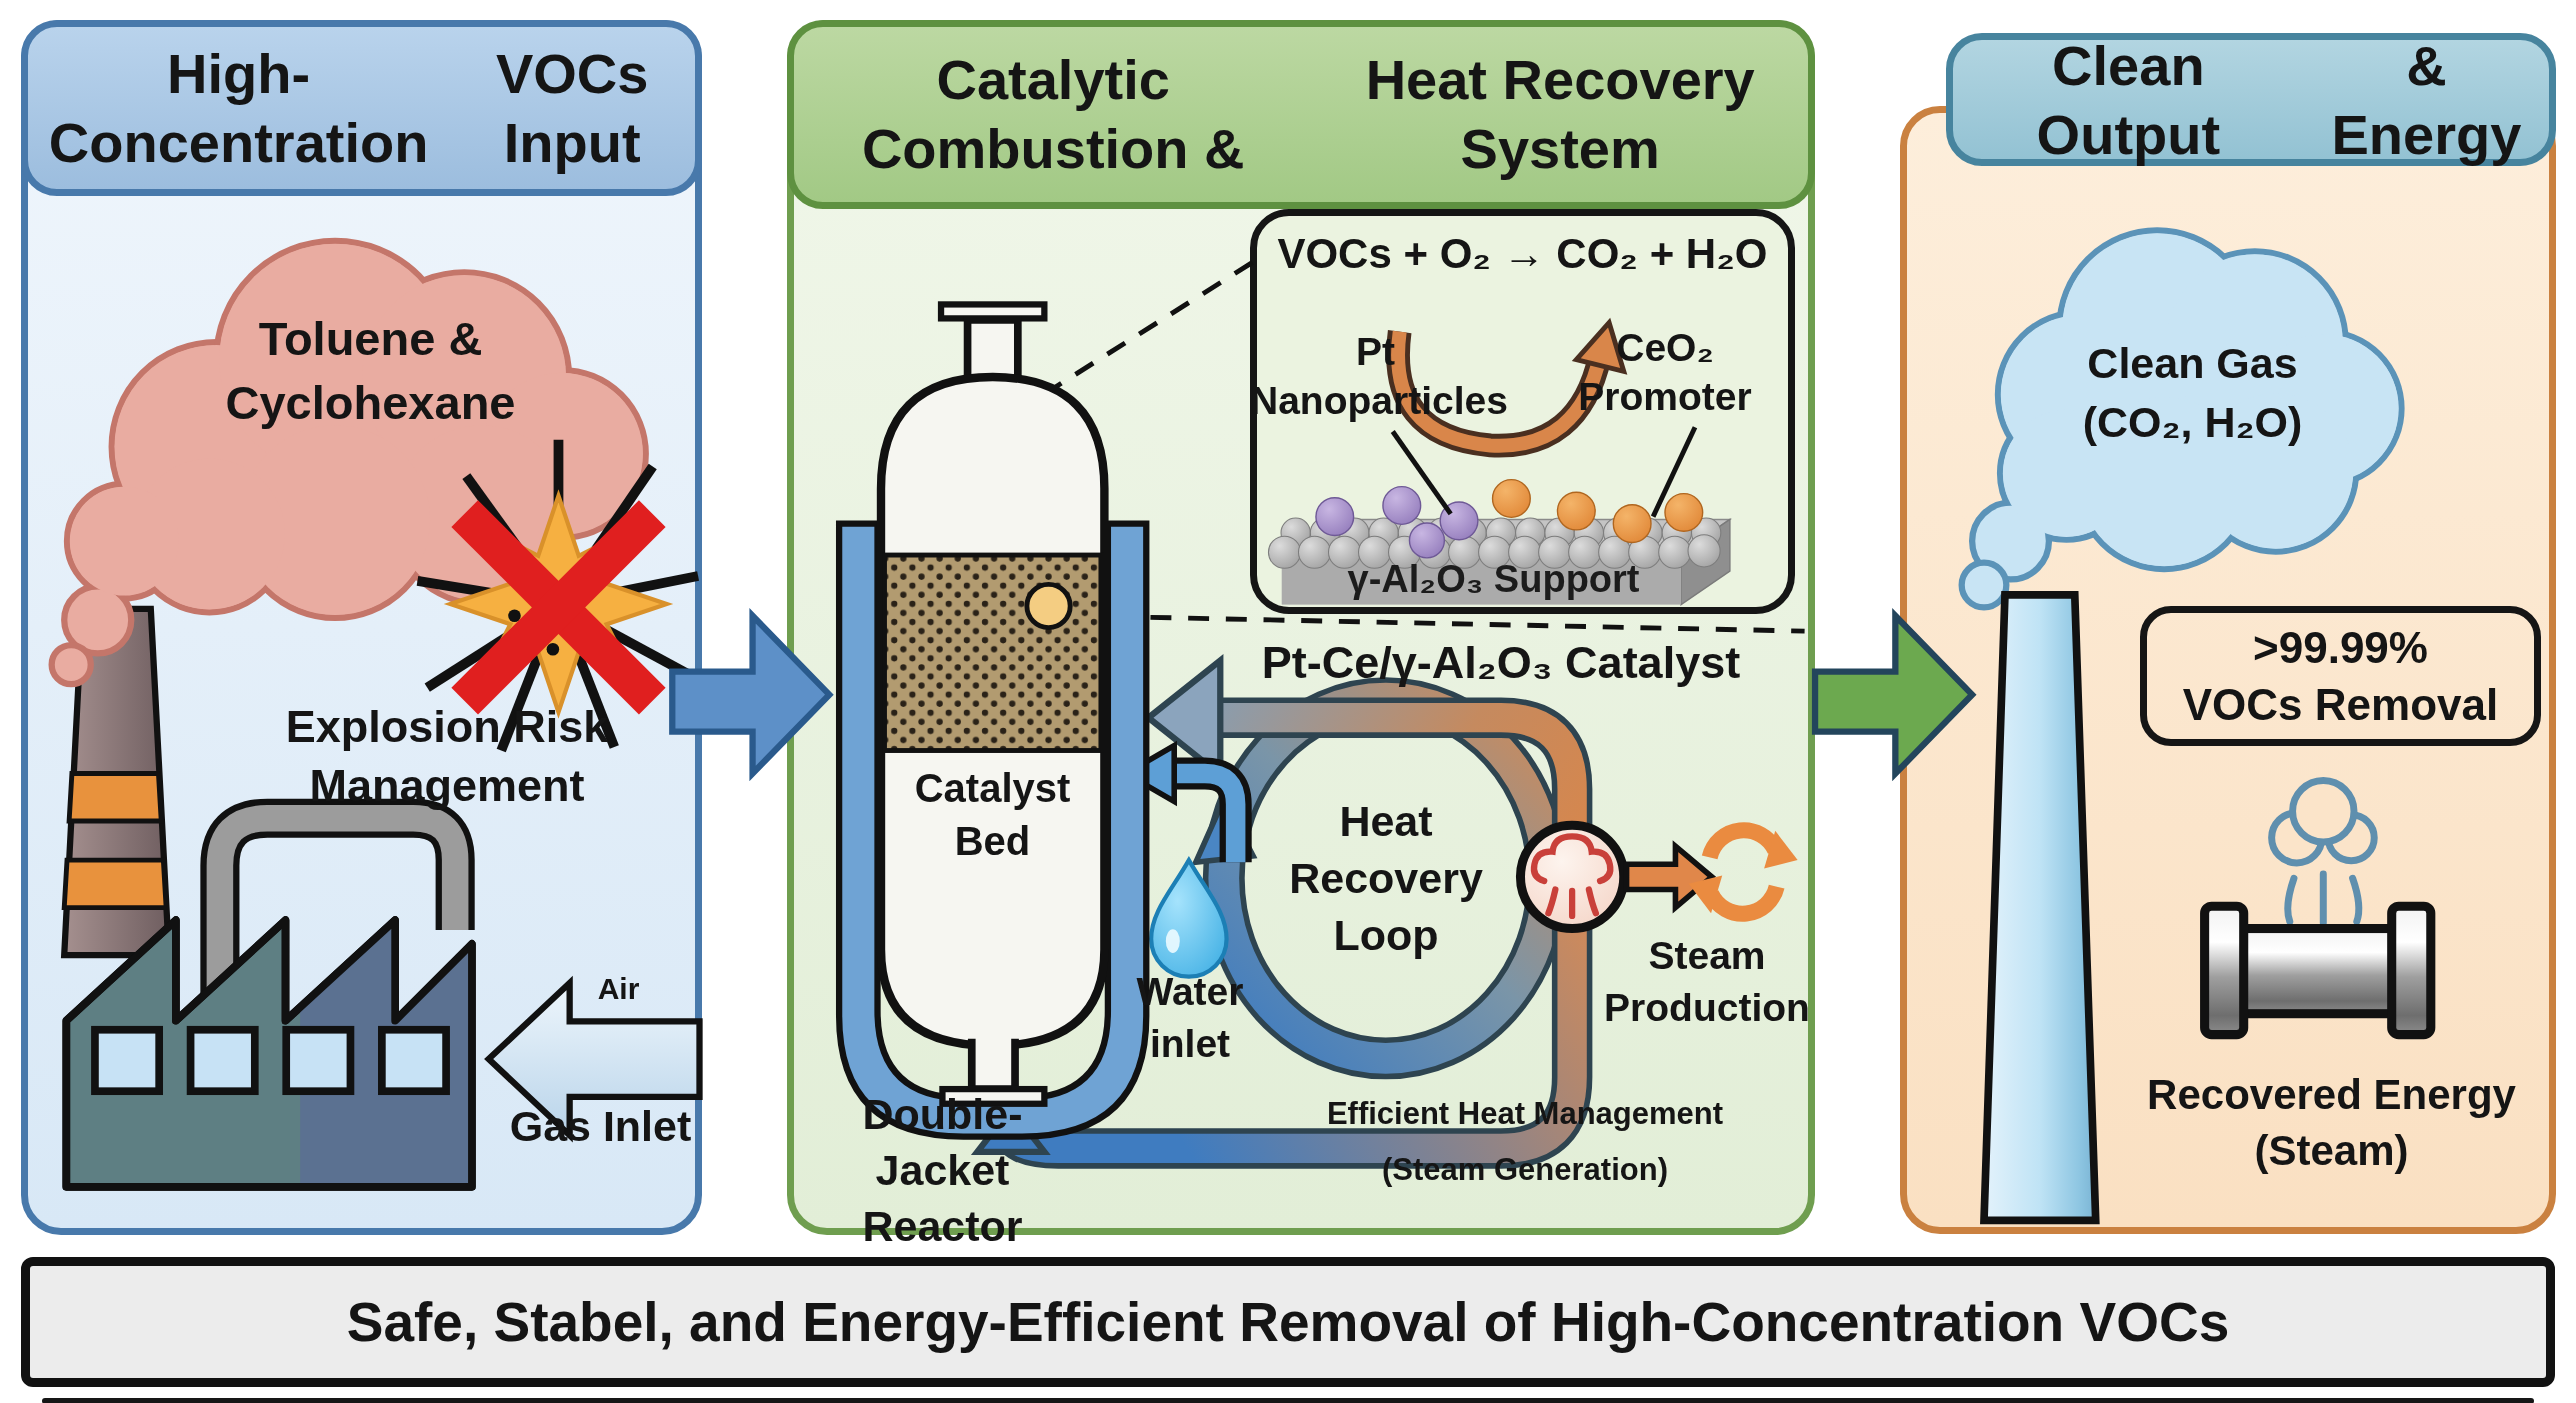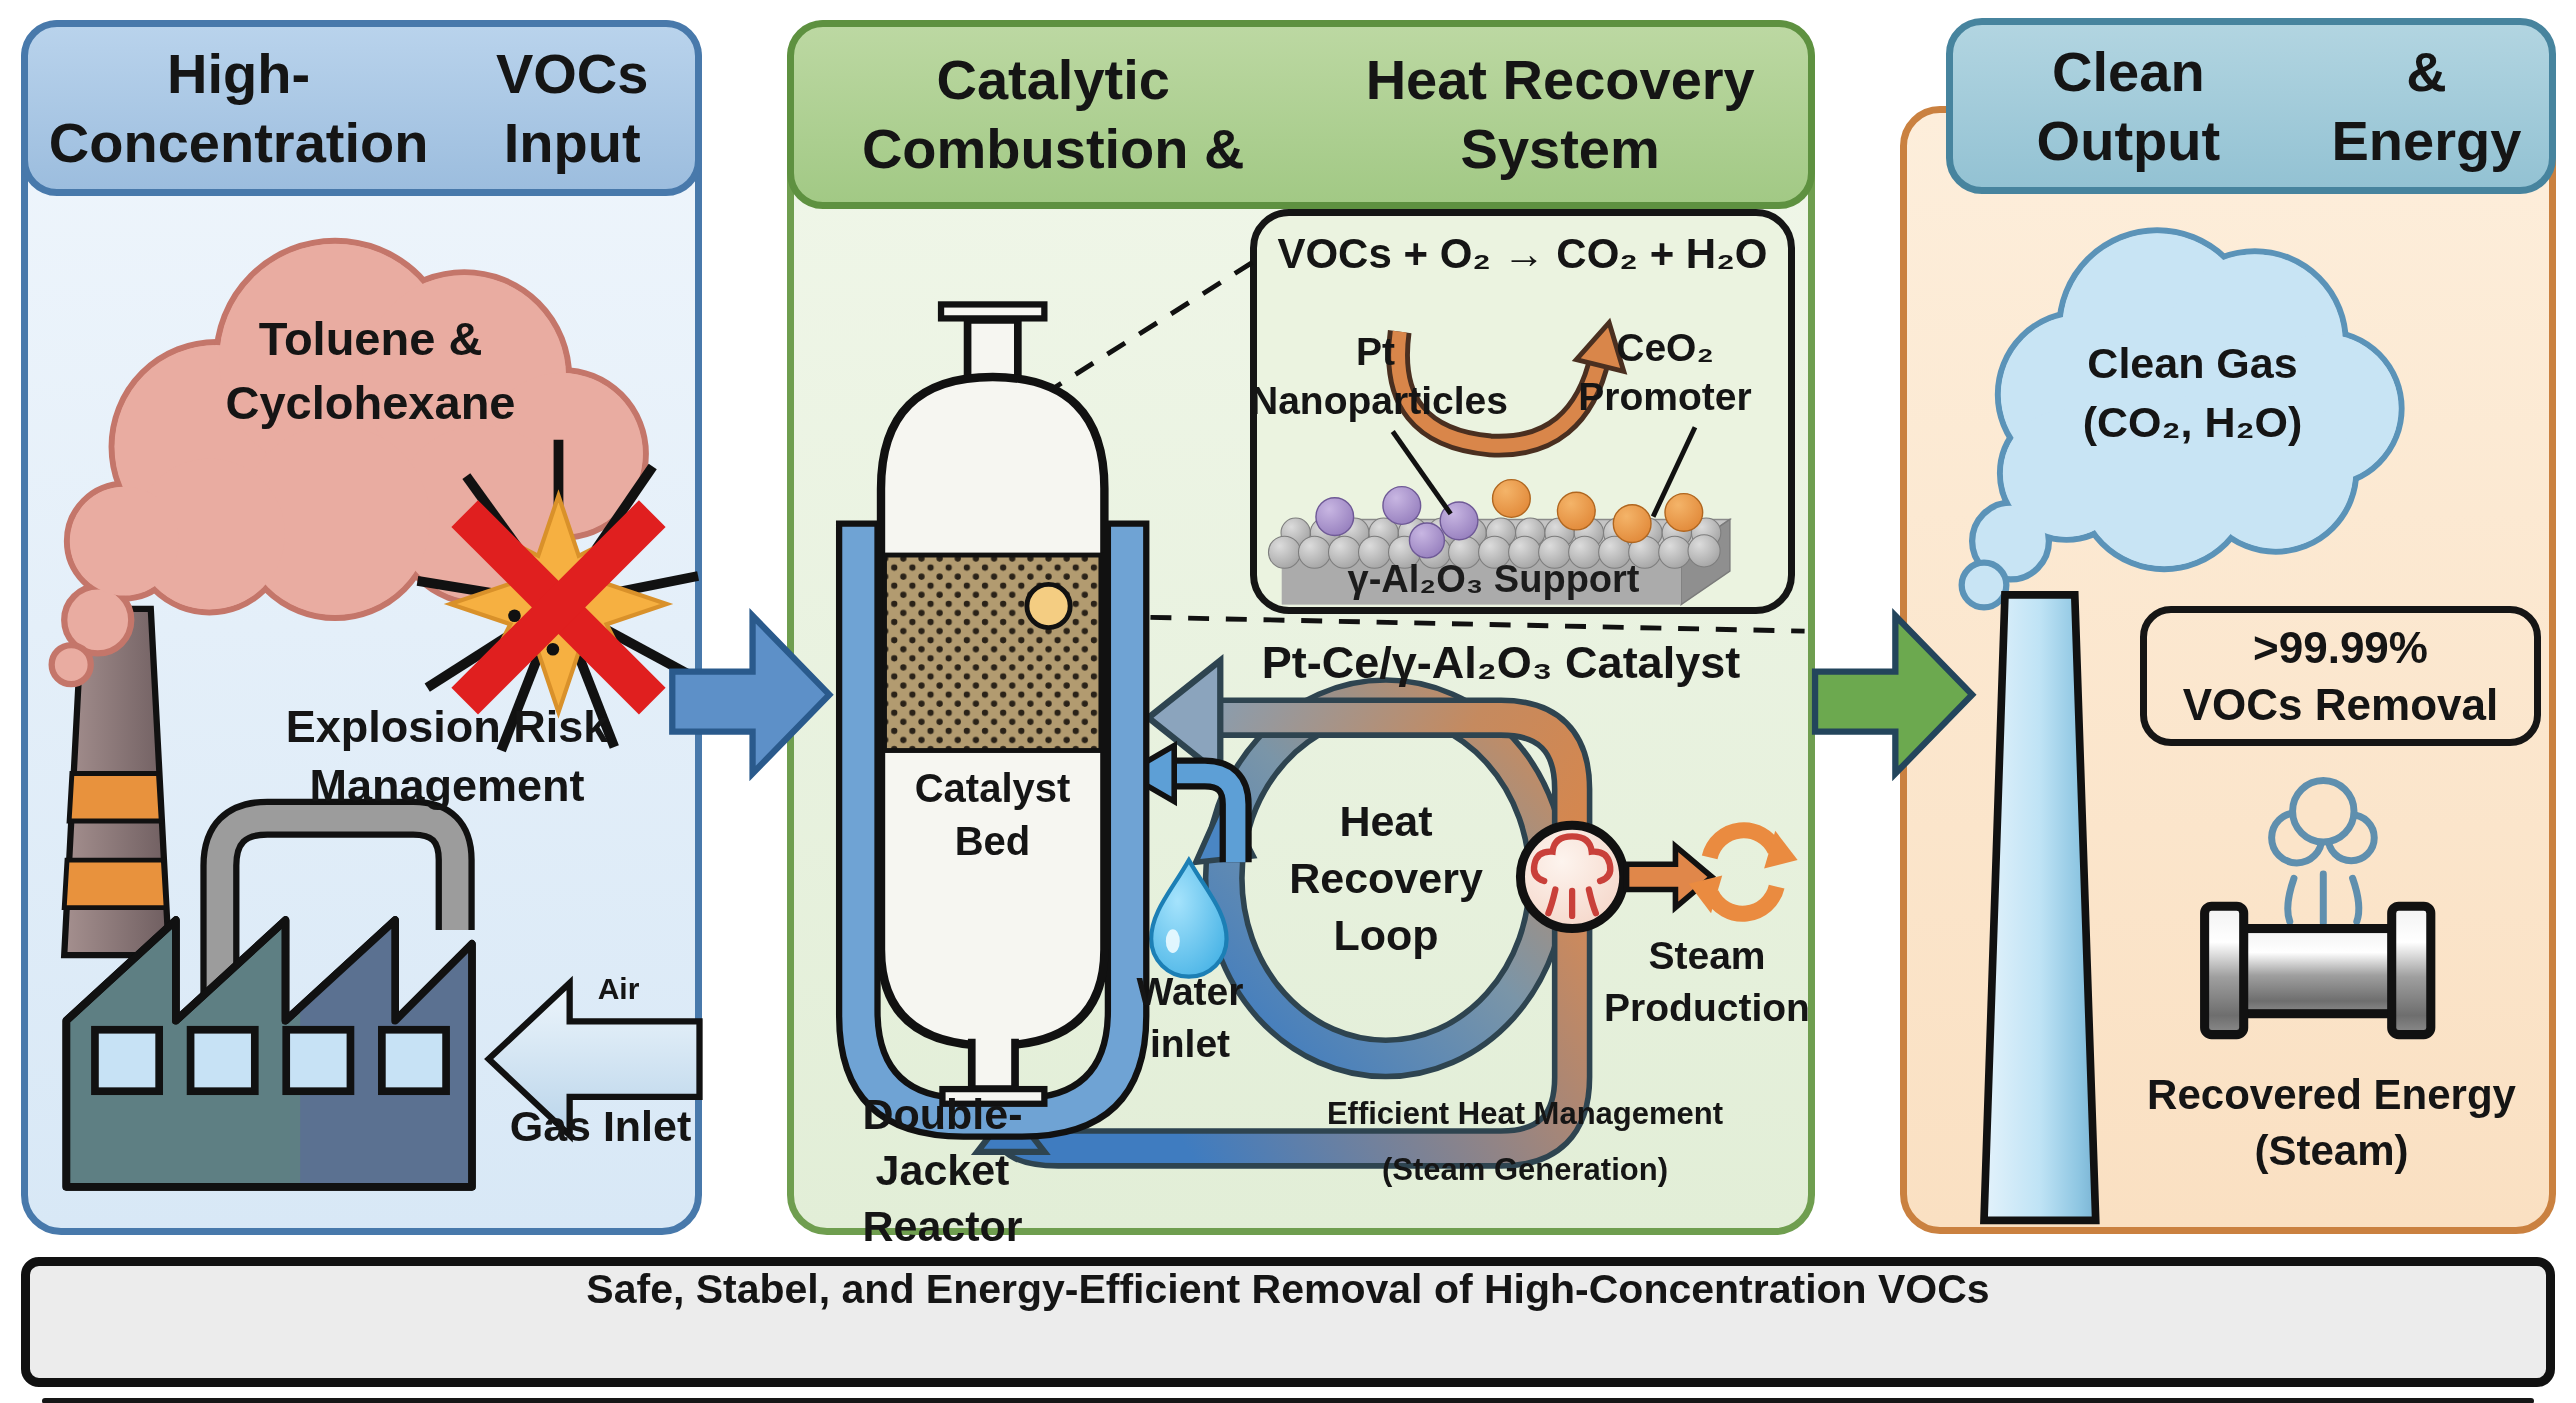--- a/index.html
+++ b/index.html
@@ -10,30 +10,30 @@
                background:linear-gradient(180deg,#f0f6fc,#d8e8f6);}
   .panel.combustion{left:787px;top:19.5px;width:1028px;height:1215px;border:7px solid #6f9e4f;
                background:linear-gradient(180deg,#f1f7ea,#e2eed7);}
   .panel.output{left:1900px;top:106px;width:656px;height:1128px;border:7px solid #ca8140;
                background:linear-gradient(180deg,#fdeedb,#fae0c2);}
   .hdr{position:absolute;box-sizing:border-box;border-radius:36px;display:flex;flex-direction:row;
        align-items:center;justify-content:center;text-align:center;font-weight:bold;
        font-size:56px;line-height:69px;z-index:5;}
   .hdr.h1{left:21px;top:19.5px;width:681px;height:176px;background:linear-gradient(180deg,#b9d3ec,#9cbdde);border:7px solid #4879ab;}
   .hdr.h2{left:787px;top:19.5px;width:1028px;height:189px;background:linear-gradient(180deg,#bcd8a2,#a2c985);border:7px solid #5e9140;}
-  .hdr.h3{left:1946px;top:18px;width:610px;height:176px;background:linear-gradient(180deg,#b2d5e1,#93c2d3);border:7px solid #47849e;}
+  .hdr.h3{left:1946px;top:33px;width:610px;height:133px;background:linear-gradient(180deg,#b2d5e1,#93c2d3);border:7px solid #47849e;}
   .t{position:absolute;text-align:center;font-weight:bold;z-index:6;}
   .inset{position:absolute;left:1250px;top:209px;width:545px;height:405px;box-sizing:border-box;
          border:7px solid #151515;border-radius:39px;background:#ebf3e0;z-index:2;}
   .vbadge{position:absolute;left:2140px;top:606px;width:401px;height:140px;box-sizing:border-box;
           border:7.7px solid #151515;border-radius:31px;display:flex;flex-direction:column;align-items:center;
           justify-content:center;font-weight:bold;font-size:44px;line-height:57px;z-index:6;}
   .banner{position:absolute;left:21px;top:1257px;width:2534px;height:130px;box-sizing:border-box;
-          border:9.8px solid #111;border-radius:18px;background:#ececec;display:flex;align-items:flex-start;
-          justify-content:center;font-weight:bold;font-size:41px;z-index:6;}
+          border:9.8px solid #111;border-radius:12px;background:#ececec;display:flex;align-items:center;
+          justify-content:center;font-weight:bold;font-size:55px;z-index:6;}
   .edge{position:absolute;left:42px;top:1398px;width:2492px;height:6.3px;background:#161616;border-radius:3.5px;}
   svg.art{position:absolute;left:0;top:0;z-index:3;pointer-events:none;}
 </style>
 </head>
 <body>
 
 <div class="canvas">
 
   <div class="panel input"></div>
   <div class="panel combustion"></div>

